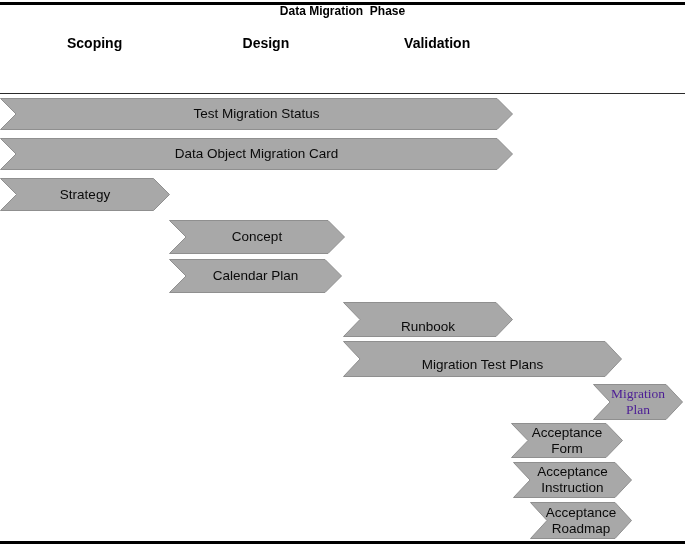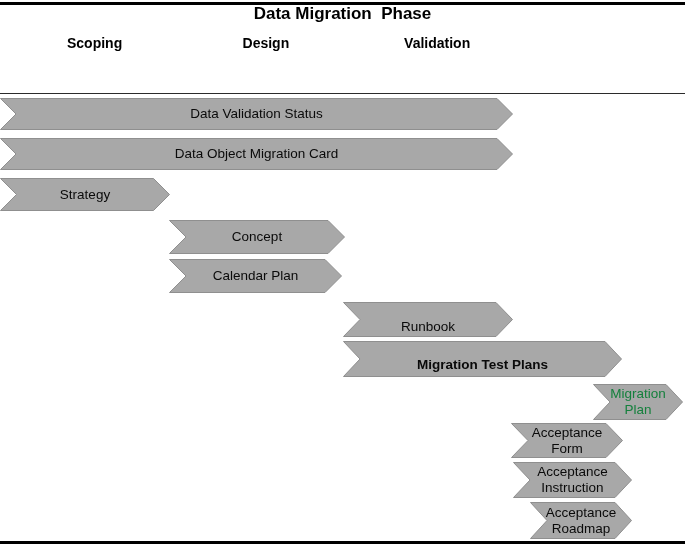--- a/index.html
+++ b/index.html
@@ -6,21 +6,21 @@
   .stage{
     position:relative;width:685px;height:546px;background:#ffffff;
     font-family:"Liberation Sans",sans-serif;overflow:hidden;
   }
   .rule{position:absolute;left:0;width:685px;}
   .rule-top{top:2px;height:3px;background:#000;}
   .rule-header{top:93px;height:1px;background:#2b2b2b;}
   .rule-bottom{top:541px;height:3px;background:#000;}
   .title{
     position:absolute;top:4px;left:0;width:100%;text-align:center;
-    font-weight:bold;font-size:17px;color:#000;white-space:pre;
+    font-weight:bold;font-size:12px;color:#000;white-space:pre;
   }
   .phases{position:absolute;top:33px;left:0;width:100%;display:flex;padding-left:9px;}
   .phase{
     width:25%;text-align:center;font-weight:bold;font-size:14px;
     line-height:21px;white-space:pre-line;color:#000;
   }
   .arrow{position:absolute;}
   .arrow svg{position:absolute;left:0;top:0;display:block;}
   .arrow-label{
     position:absolute;left:0;top:0;right:0;bottom:0;
@@ -39,21 +39,21 @@
     <div class="phase">Scoping</div>
     <div class="phase">Design</div>
     <div class="phase">Validation</div>
   </div>
   <div class="rule rule-header"></div>
   <div>
       <div class="arrow" style="left: 0px; top: 98px; width: 513px; height: 32px;">
         <svg width="513" height="32" viewBox="0 0 513 32">
           <polygon points="0.5,0.5 497,0.5 512.5,16 497,31.5 0.5,31.5 16,16" fill="#a8a8a8" stroke="#8f8f8f" stroke-width="1"></polygon>
         </svg>
-        <span class="arrow-label" style="color: rgb(10, 10, 10);">Data Validation Status</span>
+        <span class="arrow-label" style="color: rgb(10, 10, 10);">Test Migration Status</span>
       </div>
       <div class="arrow" style="left: 0px; top: 138px; width: 513px; height: 32px;">
         <svg width="513" height="32" viewBox="0 0 513 32">
           <polygon points="0.5,0.5 497,0.5 512.5,16 497,31.5 0.5,31.5 16,16" fill="#a8a8a8" stroke="#8f8f8f" stroke-width="1"></polygon>
         </svg>
         <span class="arrow-label" style="color: rgb(10, 10, 10);">Data Object Migration Card</span>
       </div>
       <div class="arrow" style="left: 0px; top: 178px; width: 170px; height: 33px;">
         <svg width="170" height="33" viewBox="0 0 170 33">
           <polygon points="0.5,0.5 153.5,0.5 169.5,16.5 153.5,32.5 0.5,32.5 16.5,16.5" fill="#a8a8a8" stroke="#8f8f8f" stroke-width="1"></polygon>
@@ -71,31 +71,31 @@
           <polygon points="0.5,0.5 156,0.5 172.5,17 156,33.5 0.5,33.5 17,17" fill="#a8a8a8" stroke="#8f8f8f" stroke-width="1"></polygon>
         </svg>
         <span class="arrow-label" style="color: rgb(10, 10, 10);">Calendar Plan</span>
       </div>
       <div class="arrow" style="left: 343px; top: 302px; width: 170px; height: 50px;">
         <svg width="170" height="35" viewBox="0 0 170 35">
           <polygon points="0.5,0.5 153,0.5 169.5,17.5 153,34.5 0.5,34.5 17,17.5" fill="#a8a8a8" stroke="#8f8f8f" stroke-width="1"></polygon>
         </svg>
         <span class="arrow-label" style="color: rgb(10, 10, 10);">Runbook</span>
       </div>
-      <div class="arrow" style="left: 343px; top: 341px; width: 279px; height: 48px; font-weight: bold;">
+      <div class="arrow" style="left: 343px; top: 341px; width: 279px; height: 48px;">
         <svg width="279" height="36" viewBox="0 0 279 36">
           <polygon points="0.5,0.5 262,0.5 278.5,18 262,35.5 0.5,35.5 17,18" fill="#a8a8a8" stroke="#8f8f8f" stroke-width="1"></polygon>
         </svg>
         <span class="arrow-label" style="color: rgb(10, 10, 10);">Migration Test Plans</span>
       </div>
       <div class="arrow" style="left: 593px; top: 384px; width: 90px; height: 36px;">
         <svg width="90" height="36" viewBox="0 0 90 36">
           <polygon points="0.5,0.5 73,0.5 89.5,18 73,35.5 0.5,35.5 17,18" fill="#a8a8a8" stroke="#8f8f8f" stroke-width="1"></polygon>
         </svg>
-        <span class="arrow-label" style="color: #15803d;">Migration
+        <span class="arrow-label" style="color: #4c1d95; font-family: Liberation Serif, serif;">Migration
 Plan</span>
       </div>
       <div class="arrow" style="left: 511px; top: 423px; width: 112px; height: 35px;">
         <svg width="112" height="35" viewBox="0 0 112 35">
           <polygon points="0.5,0.5 95,0.5 111.5,17.5 95,34.5 0.5,34.5 17,17.5" fill="#a8a8a8" stroke="#8f8f8f" stroke-width="1"></polygon>
         </svg>
         <span class="arrow-label" style="color: rgb(10, 10, 10);">Acceptance
 Form</span>
       </div>
       <div class="arrow" style="left: 513px; top: 462px; width: 119px; height: 36px;">

